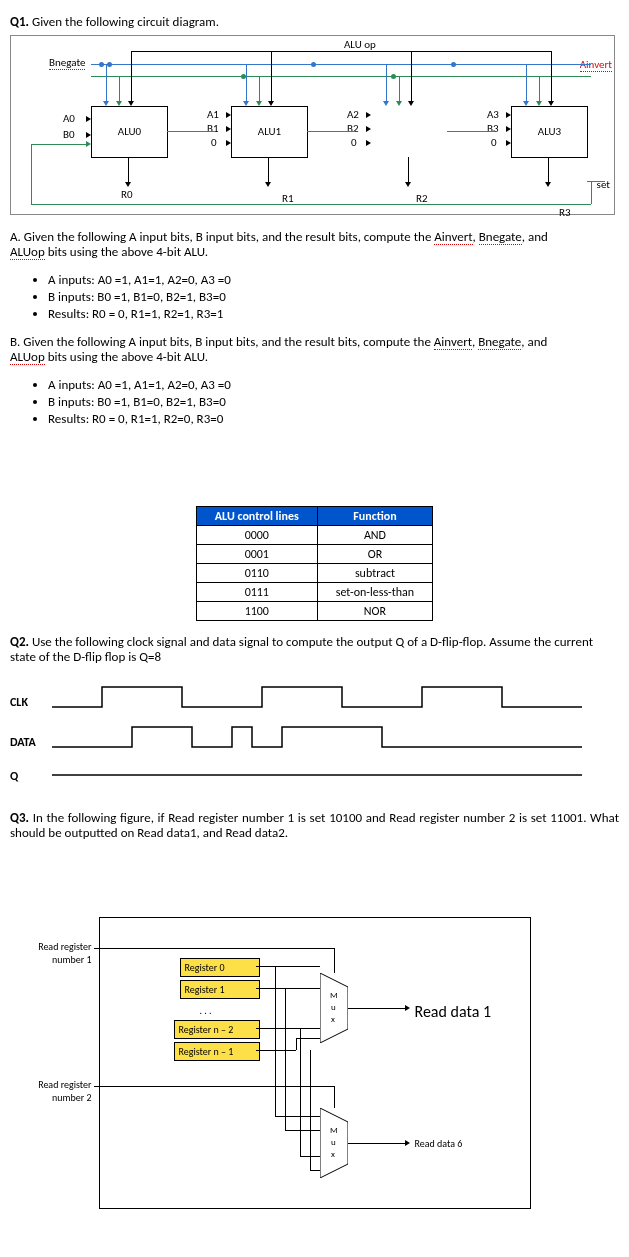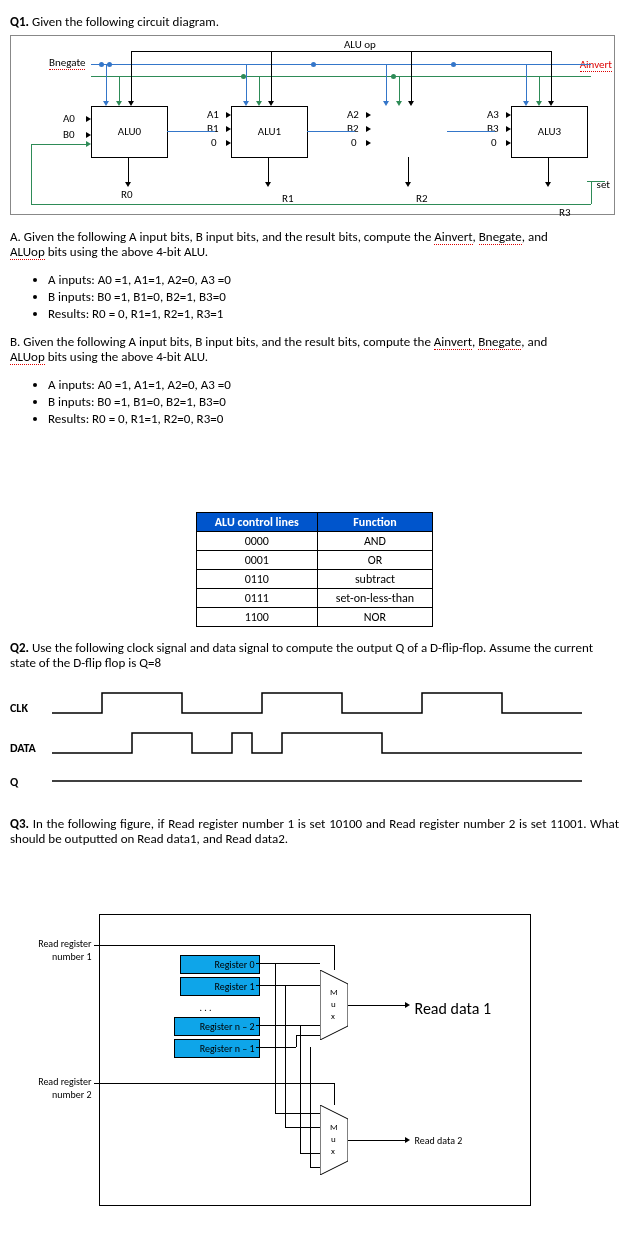--- a/index.html
+++ b/index.html
@@ -39,31 +39,31 @@
   .line { position: absolute; background: #000; }
   .blue-line { position: absolute; background: #3476c9; }
   .green-line { position: absolute; background: #2e8b57; }
   .arrowR { position: absolute; width:0;height:0;border-top:3px solid transparent;border-bottom:3px solid transparent;border-left:5px solid #000; }
   .arrowD { position: absolute; width:0;height:0;border-left:3px solid transparent;border-right:3px solid transparent;border-top:5px solid #000; }
   .arrowDb { position: absolute; width:0;height:0;border-left:3px solid transparent;border-right:3px solid transparent;border-top:5px solid #3476c9; }
   .arrowDg { position: absolute; width:0;height:0;border-left:3px solid transparent;border-right:3px solid transparent;border-top:5px solid #2e8b57; }
   .dot { position: absolute; width:5px;height:5px;background:#3476c9;border-radius:50%; }
   .gdot { position: absolute; width:5px;height:5px;background:#2e8b57;border-radius:50%; }
 
-  table.ctl { border-collapse: collapse; margin: 16px auto 12px auto; font-size: 12px; }
+  table.ctl { border-collapse: collapse; margin: 10px auto 12px auto; font-size: 12px; }
   table.ctl th, table.ctl td { border: 1px solid #000; padding: 2px 18px; text-align: center; }
   table.ctl th { background: #0055cc; color: #fff; font-weight: bold; }
 
   .timing { width: 600px; height: 120px; position: relative; margin: 10px 0; font-size: 12px; }
   .timing .lbl { position: absolute; left: 0; font-weight: bold; }
   .timing svg { position: absolute; left: 42px; top: 0; }
 
-  .regfile { width: 430px; height: 290px; position: relative; margin: 25px auto 0 auto; border: 1px solid #000; font-size: 10px; }
+  .regfile { width: 430px; height: 290px; position: relative; margin: 34px auto 0 auto; border: 1px solid #000; font-size: 10px; }
   .reglabel { position: absolute; text-align: right; width:70px; }
-  .regblock { position: absolute; border:1px solid #000; background:#0ea5e9; text-align:right; padding:2px 4px; font-size:10px; }
+  .regblock { position: absolute; border:1px solid #000; background:#fde047; text-align:left; padding:2px 4px; font-size:10px; }
   .mux { position:absolute; width:28px; height:70px; }
   .mux svg { width:28px;height:70px; }
   .just { text-align: justify; }
 </style>
 </head>
 <body>
 
 <p class="q-title">
   <span class="bold">Q1.</span>
   <span>Given the following circuit diagram.</span>
@@ -297,14 +297,14 @@
   <div class="line" style="left:234px;top:30px;width:1px;height:25px"></div>
   <div class="line" style="left:0px;top:168px;width:234px;height:1px"></div>
   <div class="line" style="left:234px;top:168px;width:1px;height:22px"></div>
 
   <div class="line" style="left:248px;top:90px;width:60px;height:1px"></div>
   <div class="arrowR" style="left:305px;top:87px"></div>
   <div style="position:absolute;left:315px;top:84px;font-size:16px">Read data 1</div>
 
   <div class="line" style="left:248px;top:225px;width:60px;height:1px"></div>
   <div class="arrowR" style="left:305px;top:222px"></div>
-  <div style="position:absolute;left:315px;top:219px;font-size:10px">Read data 2</div>
+  <div style="position:absolute;left:315px;top:219px;font-size:10px">Read data 6</div>
 </div>
 
 </body></html>

